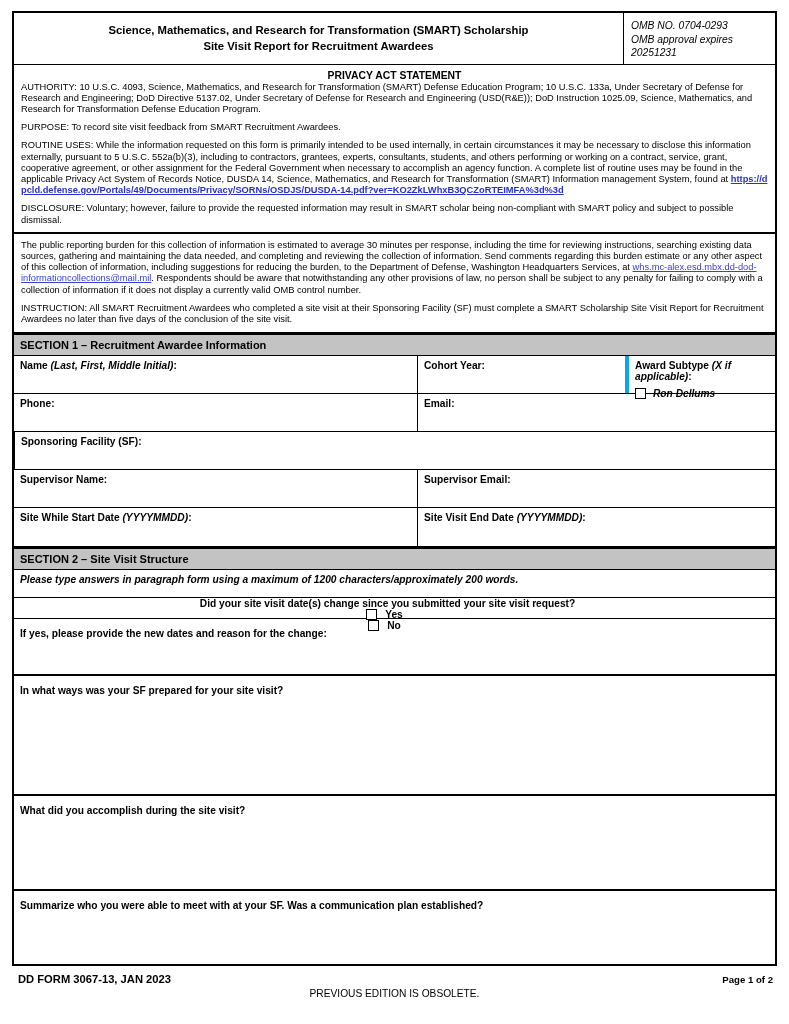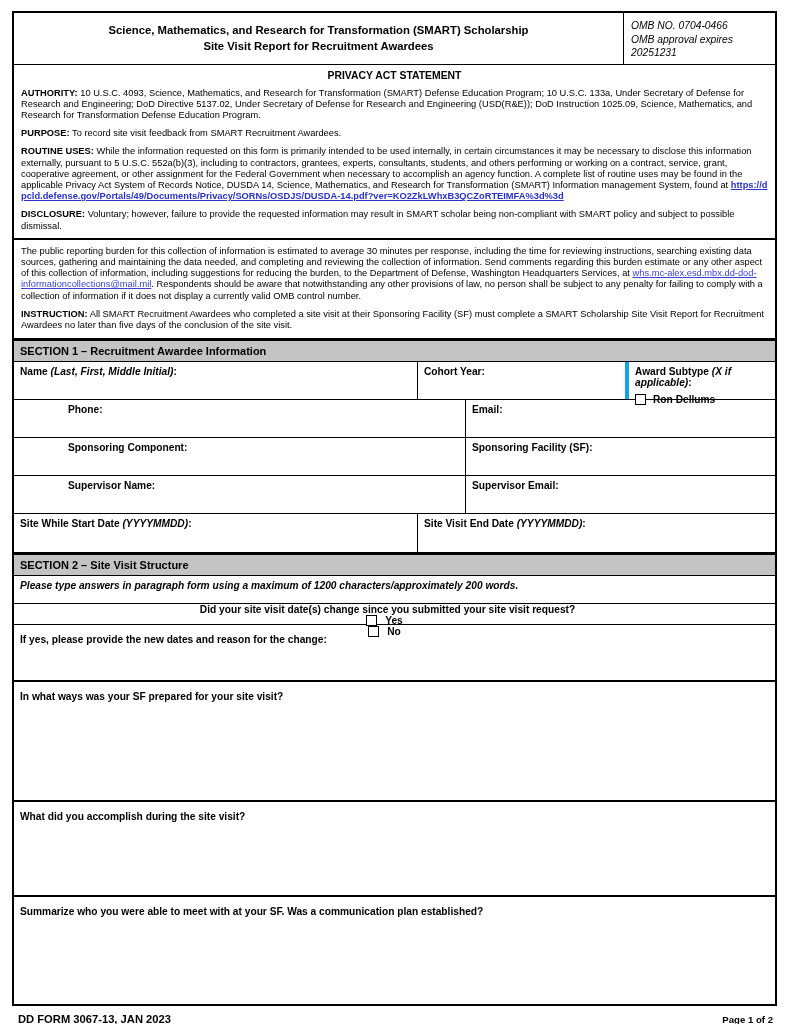--- a/index.html
+++ b/index.html
@@ -56,30 +56,30 @@
   .privacy {
     border: 2px solid #000;
     border-top: 1px solid #000;
     box-sizing: border-box;
     padding: 5px 7px 6px 7px;
   }
   .pa-title {
     text-align: center;
     font-weight: bold;
     font-size: 10.4px;
-    margin-bottom: 7px;
+    margin-bottom: 1px;
   }
   .pa-p {
     font-size: 9.3px;
     line-height: 11.2px;
     margin: 0 0 7px 0;
     text-align: left;
   }
   .pa-p:last-child { margin-bottom: 0; }
-  .pa-p b { font-weight: bold; }
+  .pa-p b { font-weight: normal; }
   .lnk {
     color: #2a31c8;
     text-decoration: underline;
     font-weight: bold;
     word-break: break-all;
   }
   .lnk-mail {
     color: #3a42cf;
     text-decoration: underline;
     font-weight: normal;
@@ -127,27 +127,28 @@
   }
   .cell .ital {
     font-style: italic;
     font-weight: bold;
   }
   .c-left  { width: 383px; flex: 0 0 383px; }
   .c-right { flex: 1 1 auto; border-left: 1px solid #000; }
   .c-mid   { width: 188px; flex: 0 0 188px; border-left: 1px solid #000; }
   .c-award { flex: 1 1 auto; border-left: 4px solid #0ea5e9; }
   .r-name { height: 38px; }
-  .r-std  { height: 38px; padding-left: 48px; }
+  .r-std  { height: 38px; }
   .r-last { height: 38px; border-bottom: none; }
 
   .cbrow {
     display: flex;
     align-items: center;
     margin-top: 6px;
+    font-style: italic;
   }
   .cbox {
     width: 11px;
     height: 11px;
     border: 1px solid #000;
     background: #fff;
     box-sizing: border-box;
     display: inline-block;
     flex: 0 0 11px;
   }
@@ -194,21 +195,21 @@
     padding: 4px 0 0 6px;
   }
   .s2-block:last-child { border-bottom: none; }
   .s2-label {
     font-weight: bold;
     font-size: 10.2px;
   }
   .h-ifyes   { height: 57px; }
   .h-prepared{ height: 120px; }
   .h-accomp  { height: 95px; }
-  .h-summary { height: 107px; }
+  .h-summary { height: 73px; }
 
   
   .footer {
     position: relative;
     height: 40px;
     padding-top: 6px;
     box-sizing: border-box;
   }
   .f-left {
     position: absolute;
@@ -237,21 +238,21 @@
 <body>
 
 <div class="page">
 
   <div class="header">
     <div class="header-title">
       <span class="ln">Science, Mathematics, and Research for Transformation (SMART) Scholarship</span>
       <span class="ln">Site Visit Report for Recruitment Awardees</span>
     </div>
     <div class="header-omb">
-      <span class="ln">OMB NO. 0704-0466</span>
+      <span class="ln">OMB NO. 0704-0293</span>
       <span class="ln">OMB approval expires</span>
       <span class="ln">20251231</span>
     </div>
   </div>
 
   <div class="privacy">
     <div class="pa-title">PRIVACY ACT STATEMENT</div>
 
     <p class="pa-p">
       <b>AUTHORITY:</b><span> 10 U.S.C. 4093, Science, Mathematics, and Research for Transformation (SMART) Defense Education Program; 10 U.S.C. 133a, Under Secretary of Defense for Research and Engineering; DoD Directive 5137.02, Under Secretary of Defense for Research and Engineering (USD(R&amp;E)); DoD Instruction 1025.09, Science, Mathematics, and Research for Transformation Defense Education Program.</span>
@@ -303,23 +304,20 @@
     <div class="row r-std">
       <div class="cell c-left">
         <span>Phone:</span>
       </div>
       <div class="cell c-right">
         <span>Email:</span>
       </div>
     </div>
 
     <div class="row r-std">
-      <div class="cell c-left">
-        <span>Sponsoring Component:</span>
-      </div>
       <div class="cell c-right">
         <span>Sponsoring Facility (SF):</span>
       </div>
     </div>
 
     <div class="row r-std">
       <div class="cell c-left">
         <span>Supervisor Name:</span>
       </div>
       <div class="cell c-right">

